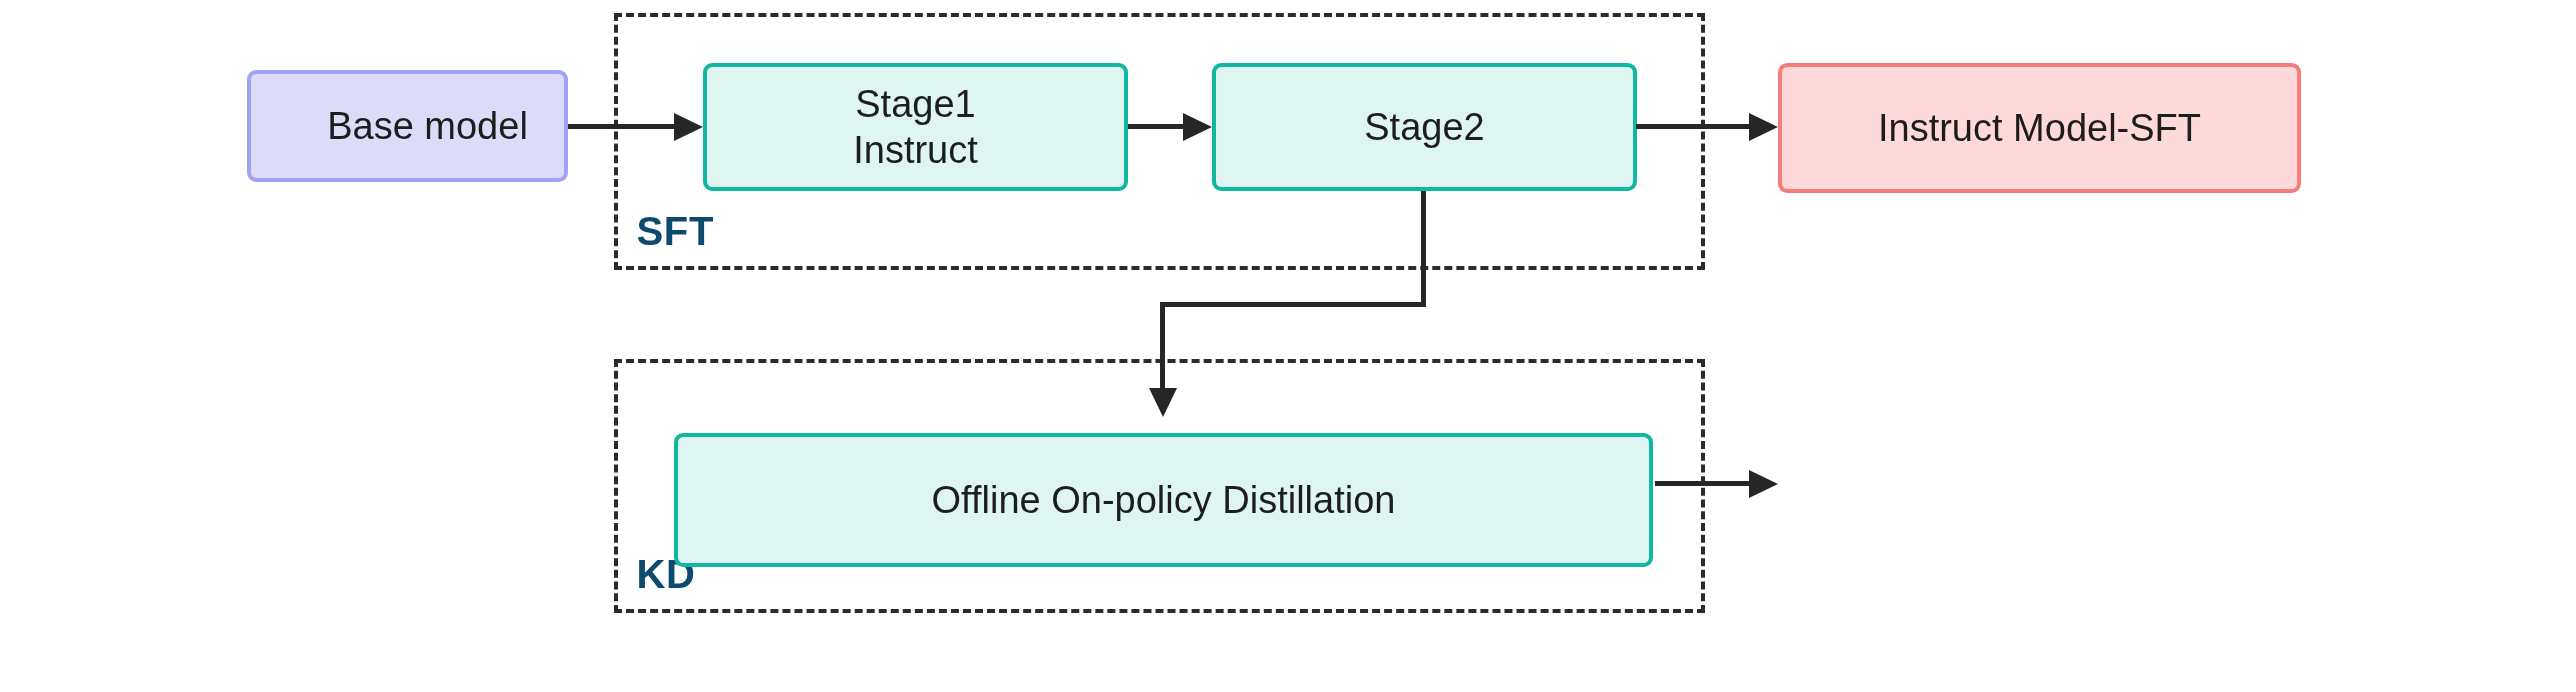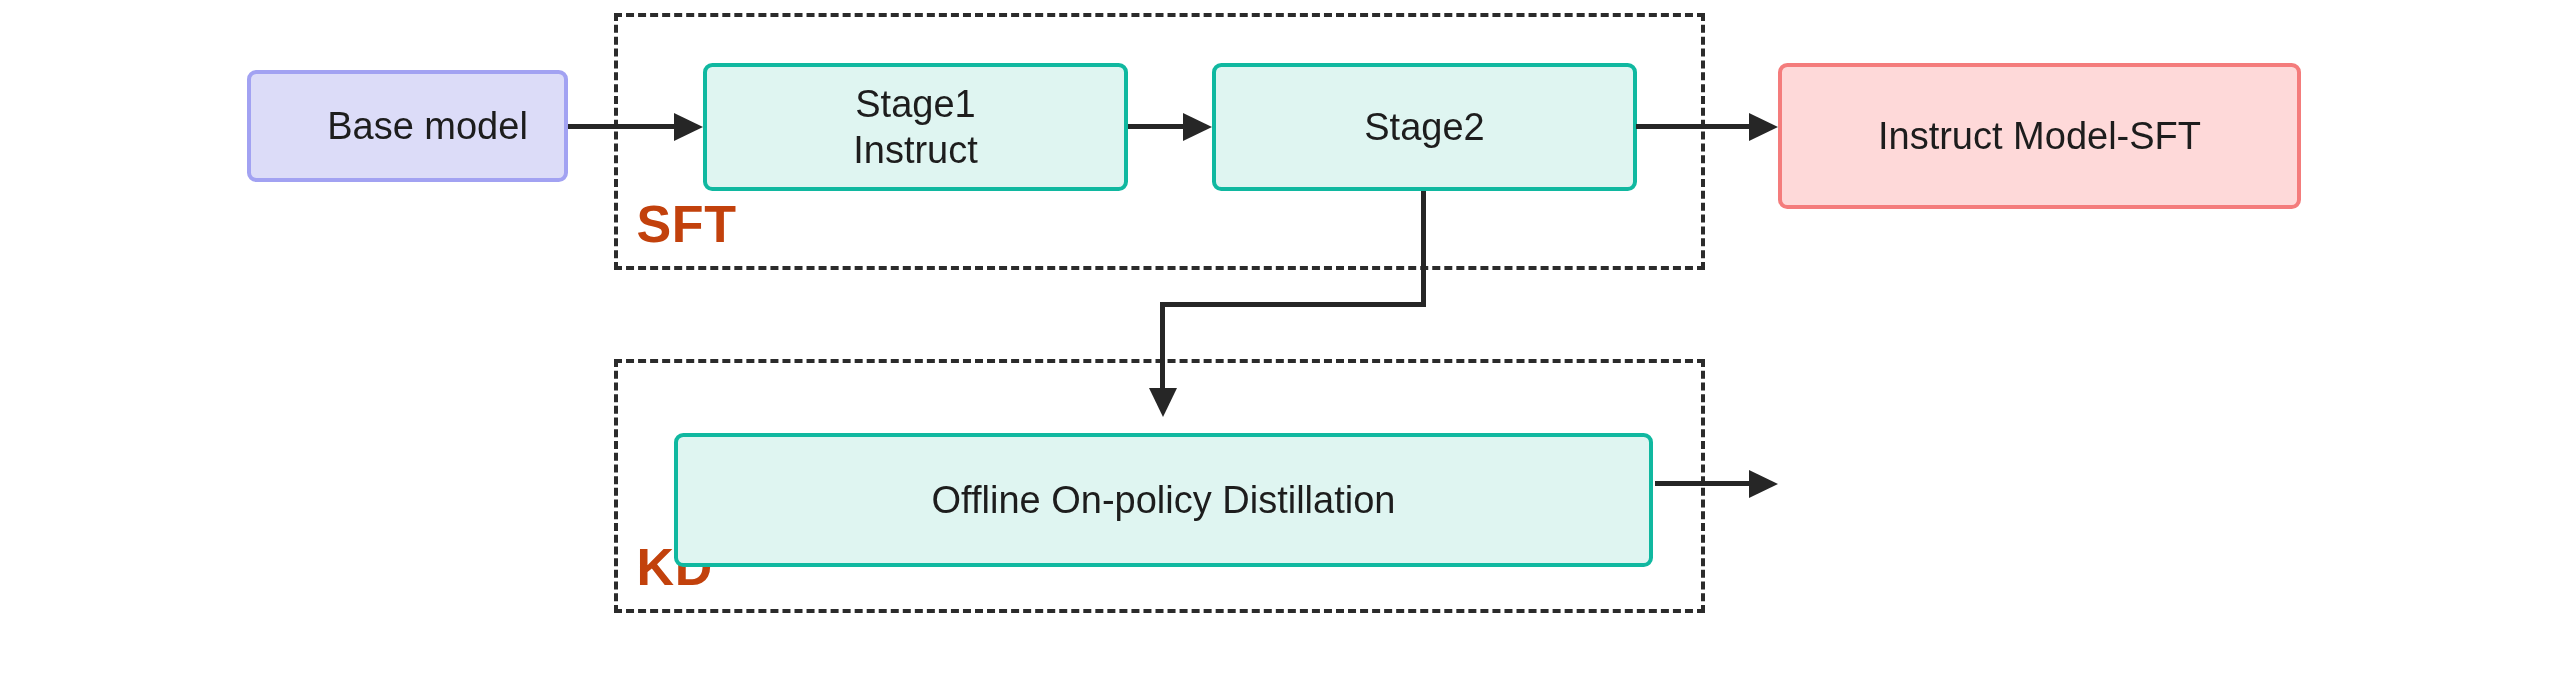--- a/index.html
+++ b/index.html
@@ -24,23 +24,23 @@
     border: 4.6px dashed #2b2b2b;
     box-sizing: border-box;
     background: transparent;
   }
   .group-sft { left: 614px; top: 13px;  width: 1091px; height: 257px; }
   .group-kd  { left: 614px; top: 359px; width: 1091px; height: 254px; }
   .group-label {
     position: absolute;
     left: 18.4px;
     bottom: 12px;
-    font-size: 52px;
+    font-size: 40px;
     font-weight: bold;
-    color: #c2410c;
+    color: #0c4a6e;
     letter-spacing: 0.7px;
   }
 
   
   .node {
     position: absolute;
     box-sizing: border-box;
     border-radius: 9.2px;
     display: flex;
     flex-direction: column;
@@ -51,21 +51,21 @@
     line-height: 1.22;
     color: #1d1d1d;
   }
   .node-purple { background: #dcdcf8; border: 4.6px solid #a2a2f2; padding-left: 40px; }
   .node-teal   { background: #dff5f1; border: 4.6px solid #10b8a0; }
   .node-pink   { background: #fed9d9; border: 4.6px solid #f47c7c; }
 
   .node-base        { left: 247px;  top: 70px; width: 321px;  height: 112px; }
   .node-stage1      { left: 703px; top: 63px;  width: 425px;  height: 128px; justify-content: center; }
   .node-stage2      { left: 1212px; top: 63px;  width: 425px;  height: 128px; }
-  .node-instruct-sft{ left: 1778px; top: 63px;  width: 523px;  height: 146px; }
+  .node-instruct-sft{ left: 1778px; top: 63px;  width: 523px;  height: 130px; }
   .node-offline     { left: 674px; top: 417px; width: 979px; height: 134px; margin-top: 16px; }
   .node-instruct-kd { left: 1778px; top: 421px; width: 523px;  height: 130px; }
 
   
   .edge-line {
     position: absolute;
     background: #262626;
   }
   .head-right {
     position: absolute;

